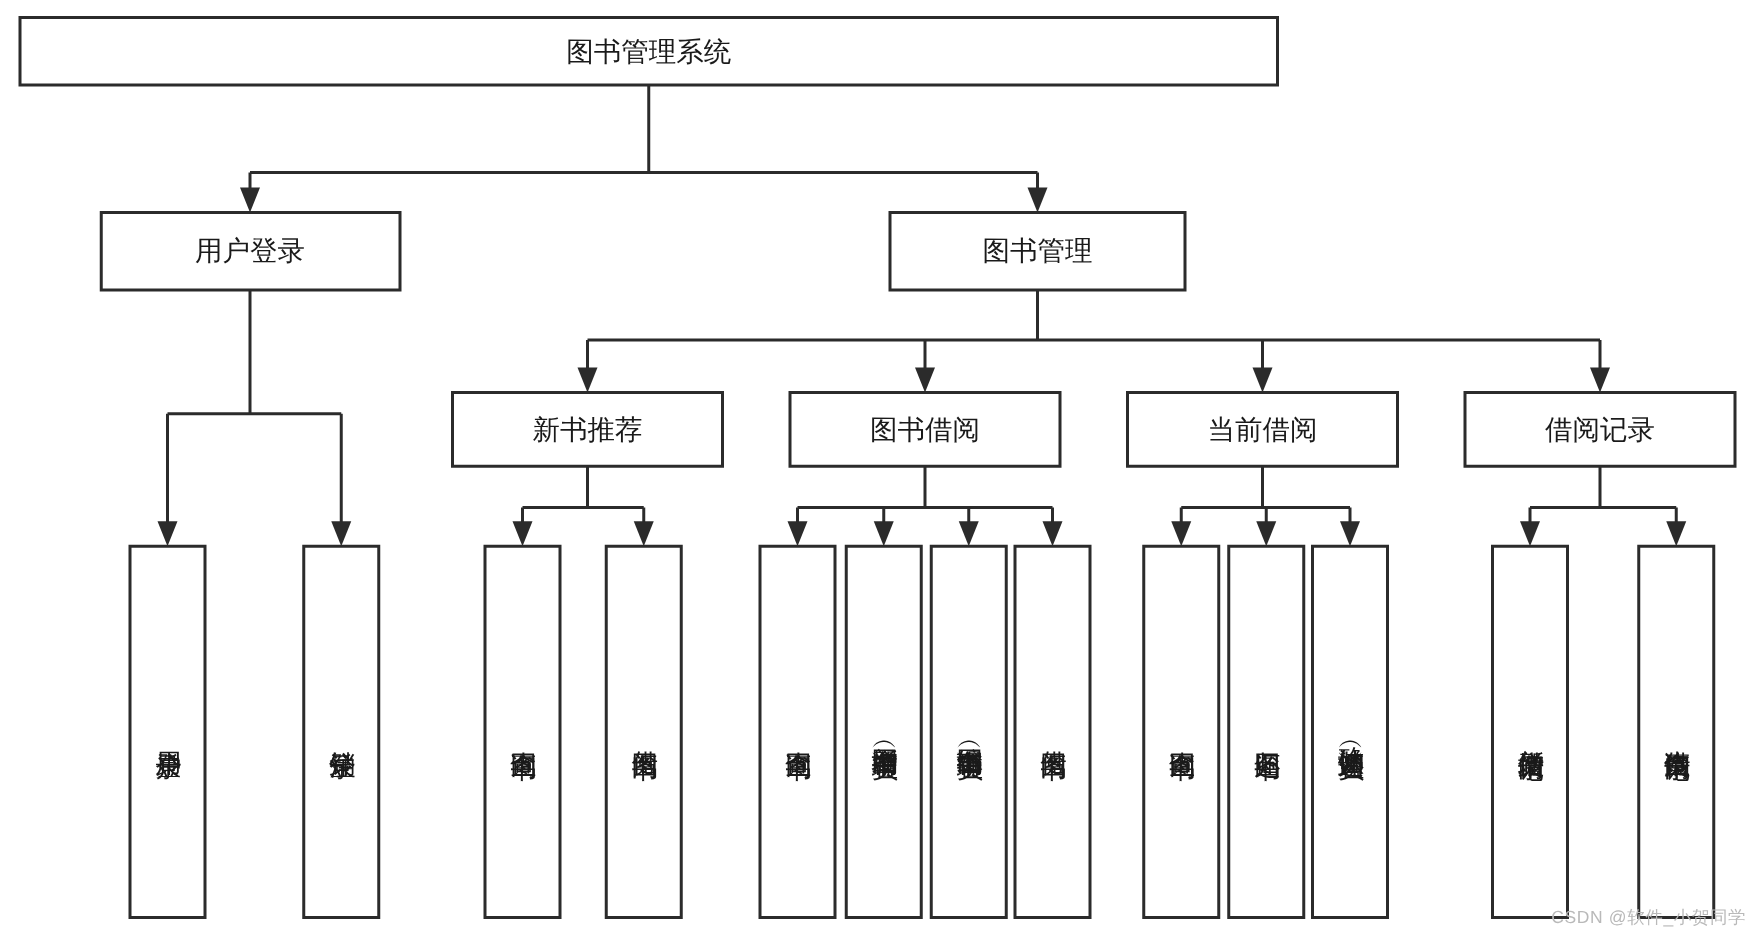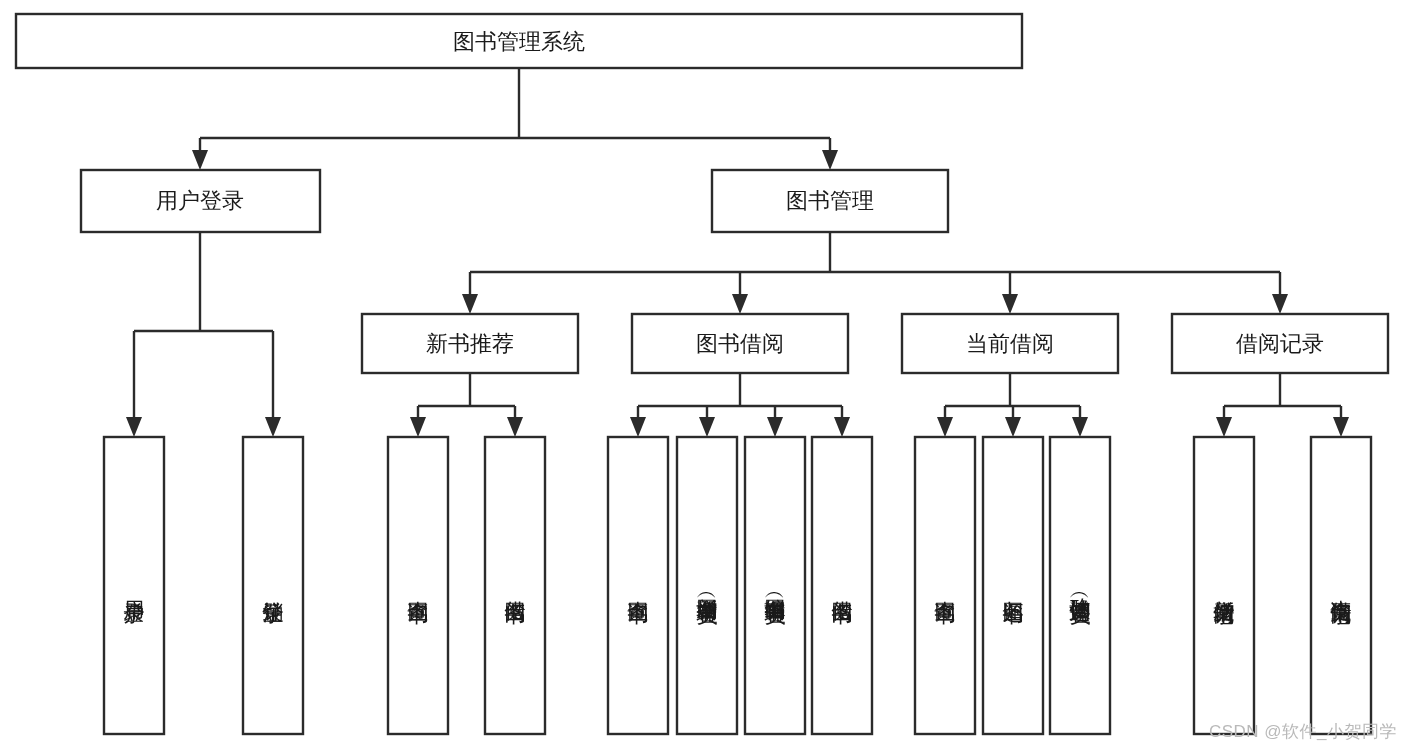--- a/index.html
+++ b/index.html
@@ -63,21 +63,21 @@
     letter-spacing: 1px;
     white-space: nowrap;
     pointer-events: none;
     user-select: none;
   }
   #watermark {
     position: absolute;
     right: 8px;
     bottom: 4px;
     font-family: "Liberation Sans", "DejaVu Sans", sans-serif;
-    font-size: 17px;
+    font-size: 14px;
     color: #b9b9b9;
     letter-spacing: 0.5px;
     white-space: nowrap;
   }
 </style>
 </head>
 <body>
 
 <div id="diagram-root">
 

